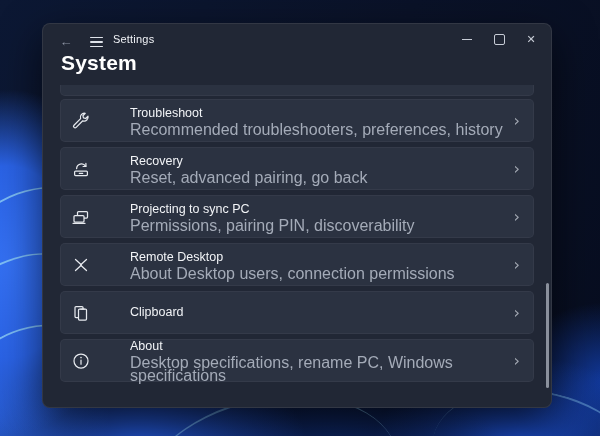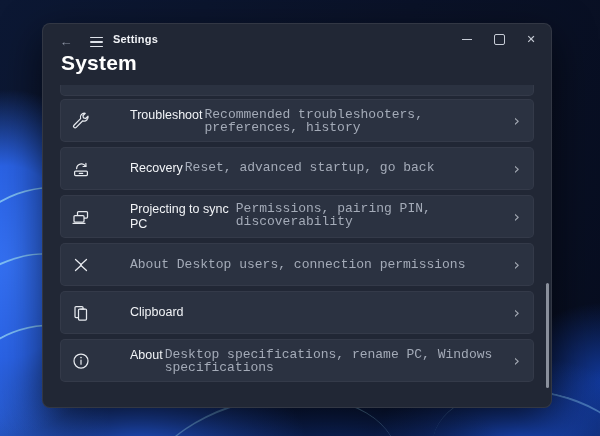--- a/index.html
+++ b/index.html
@@ -31,39 +31,39 @@
     position:absolute;left:42px;top:23px;width:510px;height:385px;
     background:#212735;border:1px solid rgba(255,255,255,.08);border-radius:8px;
     box-shadow:0 14px 42px rgba(0,0,0,.6);
     box-sizing:border-box;overflow:hidden;
   }
   .titlebar{position:absolute;top:0;left:0;right:0;height:44px;display:flex;align-items:flex-start;}
   .back-btn{position:absolute;left:10px;top:6px;width:26px;height:22px;display:flex;align-items:center;justify-content:center;
     color:#8b93a3;font-size:13px;border-radius:4px;}
   .hamburger{position:absolute;left:40px;top:7px;width:26px;height:22px;display:flex;flex-direction:column;gap:3px;align-items:center;justify-content:center;border-radius:4px;}
   .hamburger i{display:block;width:13px;height:1.5px;background:#dfe3ea;border-radius:1px;}
-  .app-title{position:absolute;left:70px;top:9px;color:#f0f2f6;font-size:11px;font-weight:700;letter-spacing:.2px;}
+  .app-title{position:absolute;left:70px;top:9px;color:#f0f2f6;font-size:11px;font-weight:400;letter-spacing:.2px;}
   .win-controls{position:absolute;right:4px;top:2px;display:flex;}
   .win-btn{width:32px;height:26px;display:flex;align-items:center;justify-content:center;color:#c7ccd6;font-size:11px;border-radius:4px;}
   .min-glyph{display:block;width:10px;height:1px;background:#c7ccd6;}
   .max-glyph{display:block;width:9px;height:9px;border:1px solid #c7ccd6;border-radius:2px;}
   .page-title{position:absolute;left:18px;top:27px;color:#ffffff;font-size:21px;font-weight:600;letter-spacing:.2px;text-align:center;}
   
   .viewport{position:absolute;top:61px;left:0;right:0;bottom:2px;overflow:hidden;padding:0 17px;box-sizing:border-box;}
   .card{
     height:43px;background:#2b3241;border:1px solid rgba(255,255,255,.045);
     border-radius:5px;box-sizing:border-box;
     display:flex;align-items:center;padding:0 13px 0 10px;margin-bottom:5px;
   }
   .card.partial{margin-top:-32px;margin-bottom:3px;}
   .icon-box{width:20px;height:20px;flex:0 0 20px;margin-right:39px;display:flex;align-items:center;justify-content:center;}
   .icon-box svg{display:block;}
-  .txt{display:flex;flex-direction:row;gap:2px;min-width:0;}
+  .txt{display:flex;flex-direction:column;gap:2px;min-width:0;}
   .row-label{color:#f2f4f7;font-size:12.5px;line-height:15px;}
-  .row-desc{color:#a4abb8;font-size:13px;line-height:13px;font-family:Liberation Mono, monospace;}
+  .row-desc{color:#a4abb8;font-size:16px;line-height:13px;}
   .chev{margin-left:auto;color:#a0a6b0;font-size:16px;line-height:16px;font-family:"DejaVu Sans",sans-serif;}
   .scroll-thumb{position:absolute;right:2px;top:259px;width:3px;height:105px;background:#8a909c;border-radius:2px;}
   .ic{stroke:#e6e9ee;fill:none;stroke-width:1.25;stroke-linecap:round;stroke-linejoin:round;}
   .ic-fill{fill:#2b3241;stroke:#e6e9ee;stroke-width:1.25;stroke-linejoin:round;}
 </style>
 </head>
 <body>
 
 <div class="wallpaper">
   <div class="streak s1"></div>
@@ -121,21 +121,21 @@
       <div class="icon-box">
         <svg width="20" height="20" viewBox="0 0 20 20">
           <path class="ic" d="M5.6 9.6a4.9 4.9 0 0 1 9-2.4"></path>
           <path class="ic" d="M14.9 4.4l.1 3-2.9.1"></path>
           <rect class="ic" x="3.6" y="12.1" width="12.8" height="4.4" rx="1"></rect>
           <path class="ic" d="M8.3 14.3h3.4"></path>
         </svg>
       </div>
       <div class="txt">
         <span class="row-label">Recovery</span>
-        <span class="row-desc">Reset, advanced startup, go back</span>
+        <span class="row-desc">Reset, advanced pairing, go back</span>
       </div>
       <span class="chev">›</span>
     </div>
 
     <div class="card">
       <div class="icon-box">
         <svg width="20" height="20" viewBox="0 0 20 20">
           <rect class="ic" x="6.5" y="4.5" width="10" height="6.5" rx="1"></rect>
           <rect class="ic-fill" x="3" y="8.5" width="10" height="6.5" rx="1"></rect>
           <path class="ic" d="M2 16.3h12"></path>
@@ -149,20 +149,21 @@
     </div>
 
     <div class="card">
       <div class="icon-box">
         <svg width="20" height="20" viewBox="0 0 20 20">
           <path class="ic" d="M4.5 4.5l6 5.5-6 5.5"></path>
           <path class="ic" d="M15.5 4.5l-6 5.5 6 5.5"></path>
         </svg>
       </div>
       <div class="txt">
+        <span class="row-label">Remote Desktop</span>
         <span class="row-desc">About Desktop users, connection permissions</span>
       </div>
       <span class="chev">›</span>
     </div>
 
     <div class="card">
       <div class="icon-box">
         <svg width="20" height="20" viewBox="0 0 20 20">
           <rect class="ic" x="4" y="3.5" width="8" height="11" rx="1"></rect>
           <rect class="ic-fill" x="7.5" y="6" width="8" height="11" rx="1"></rect>

